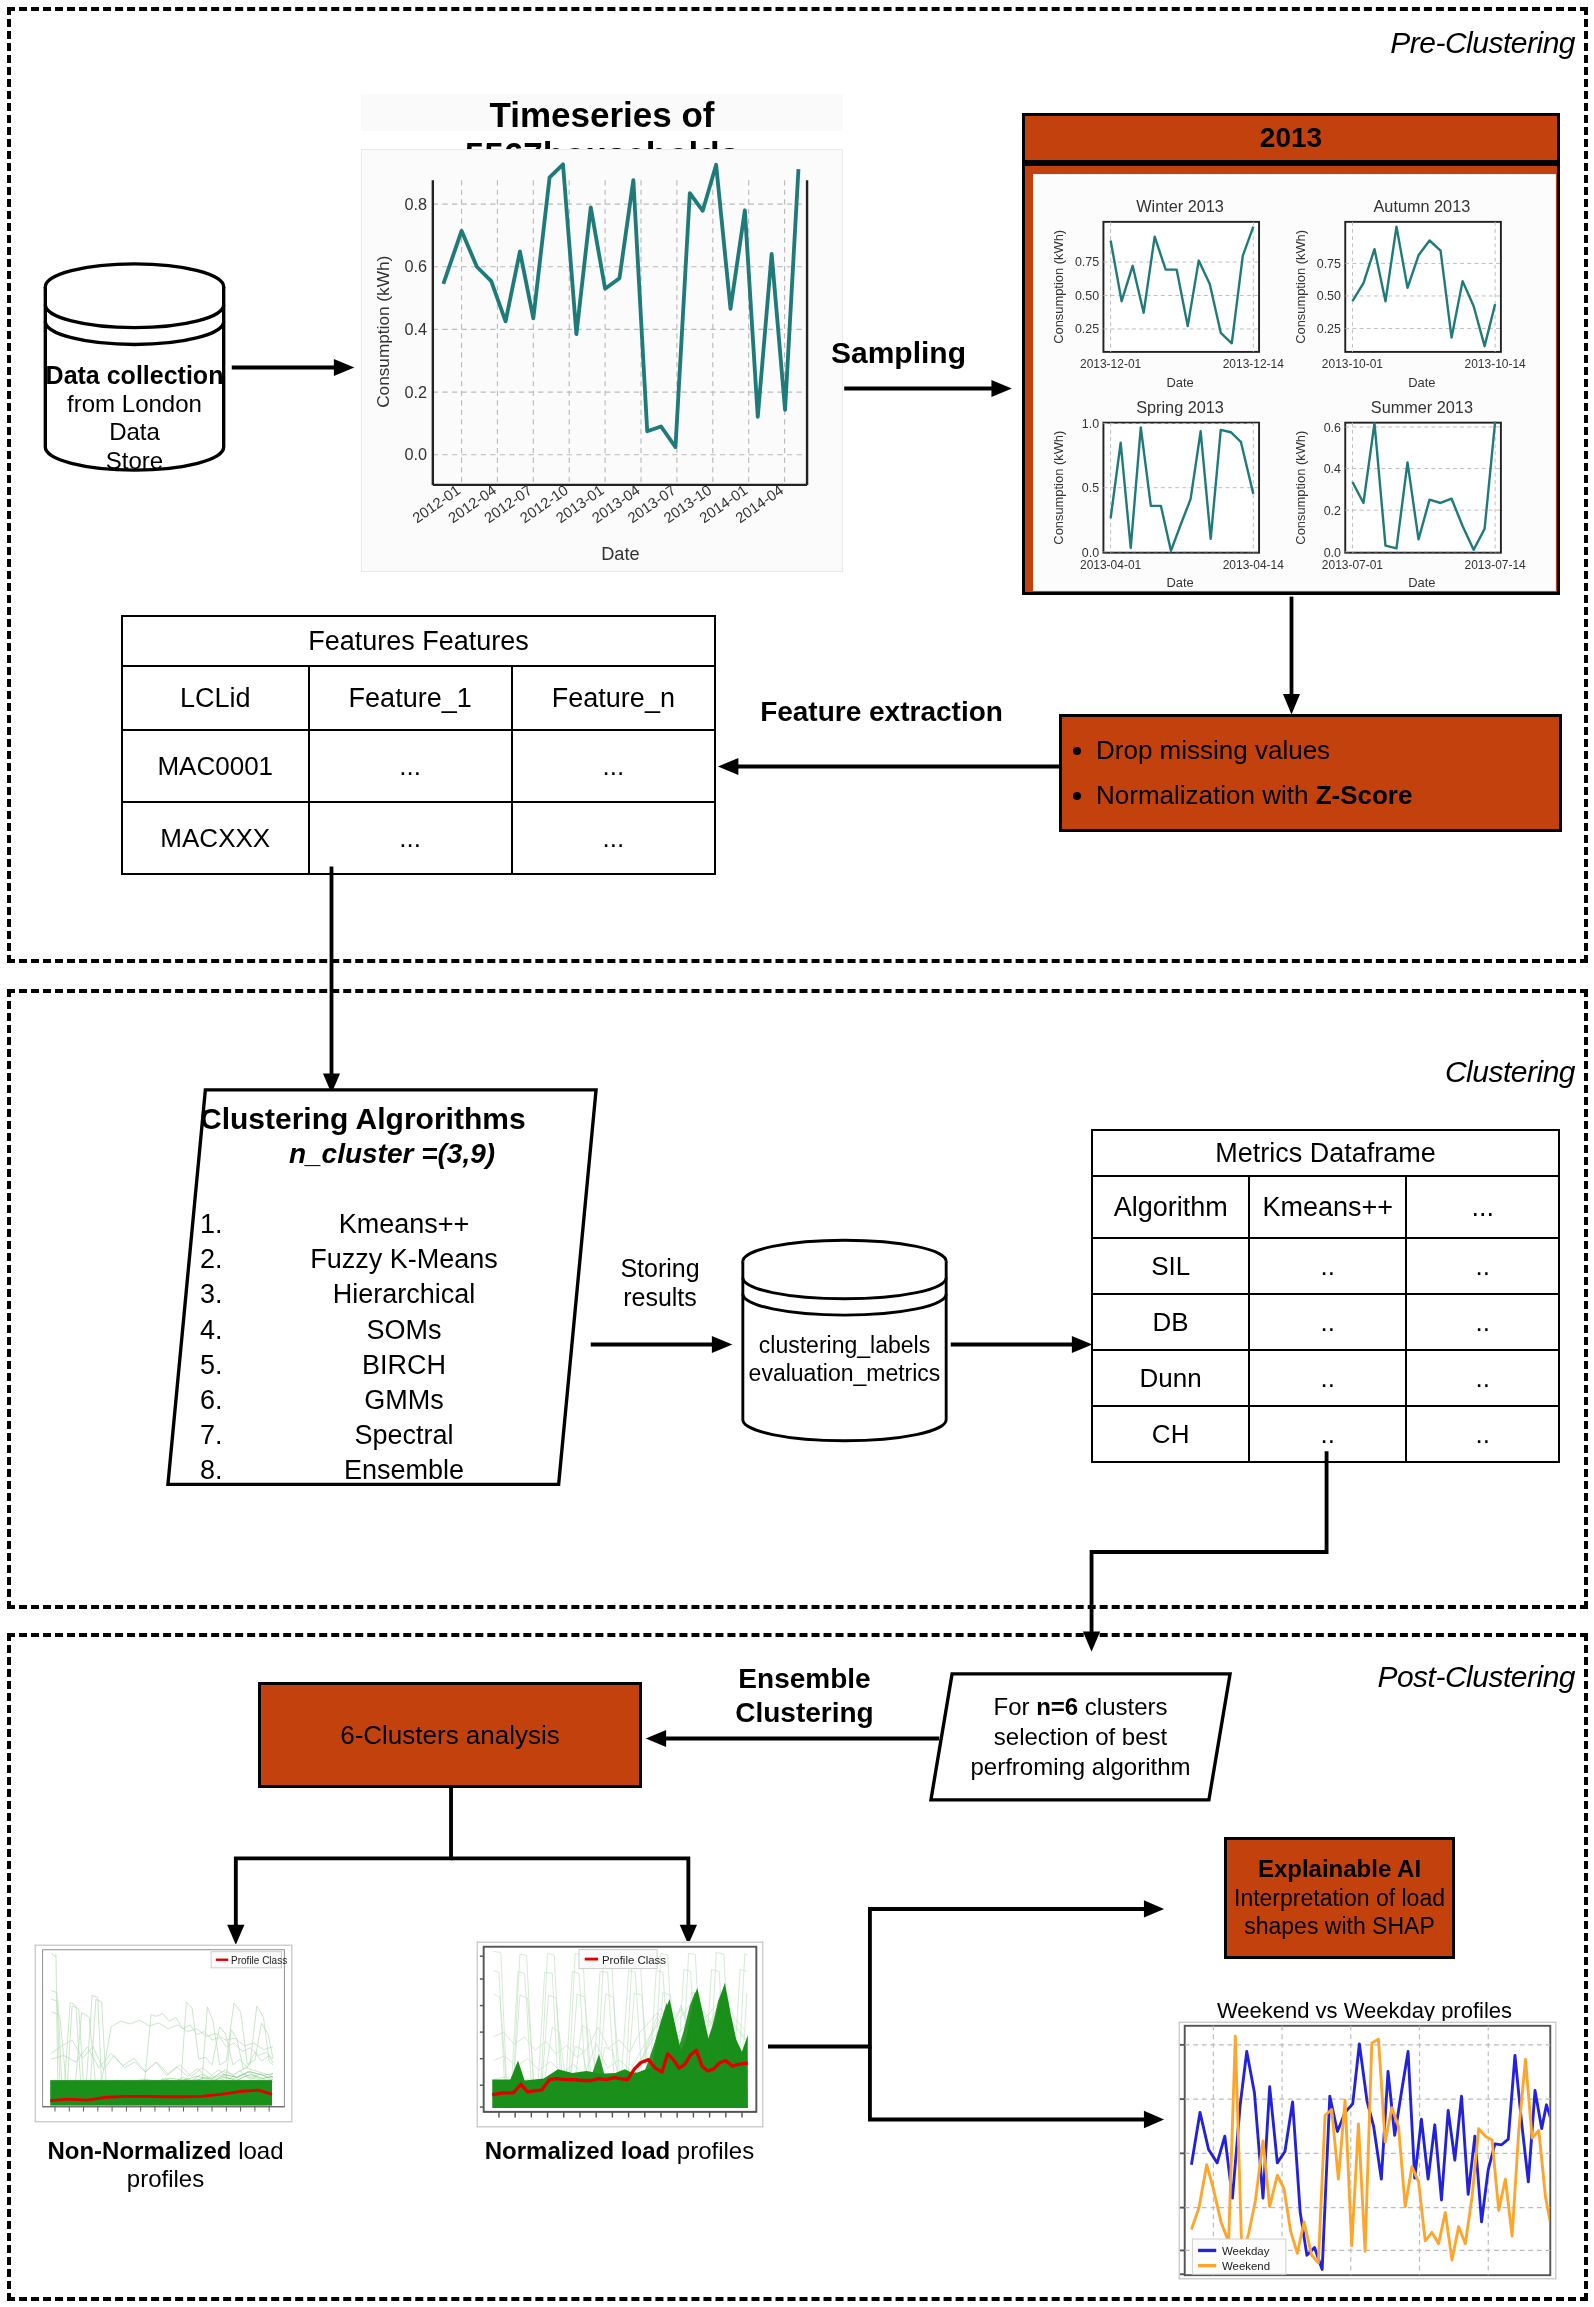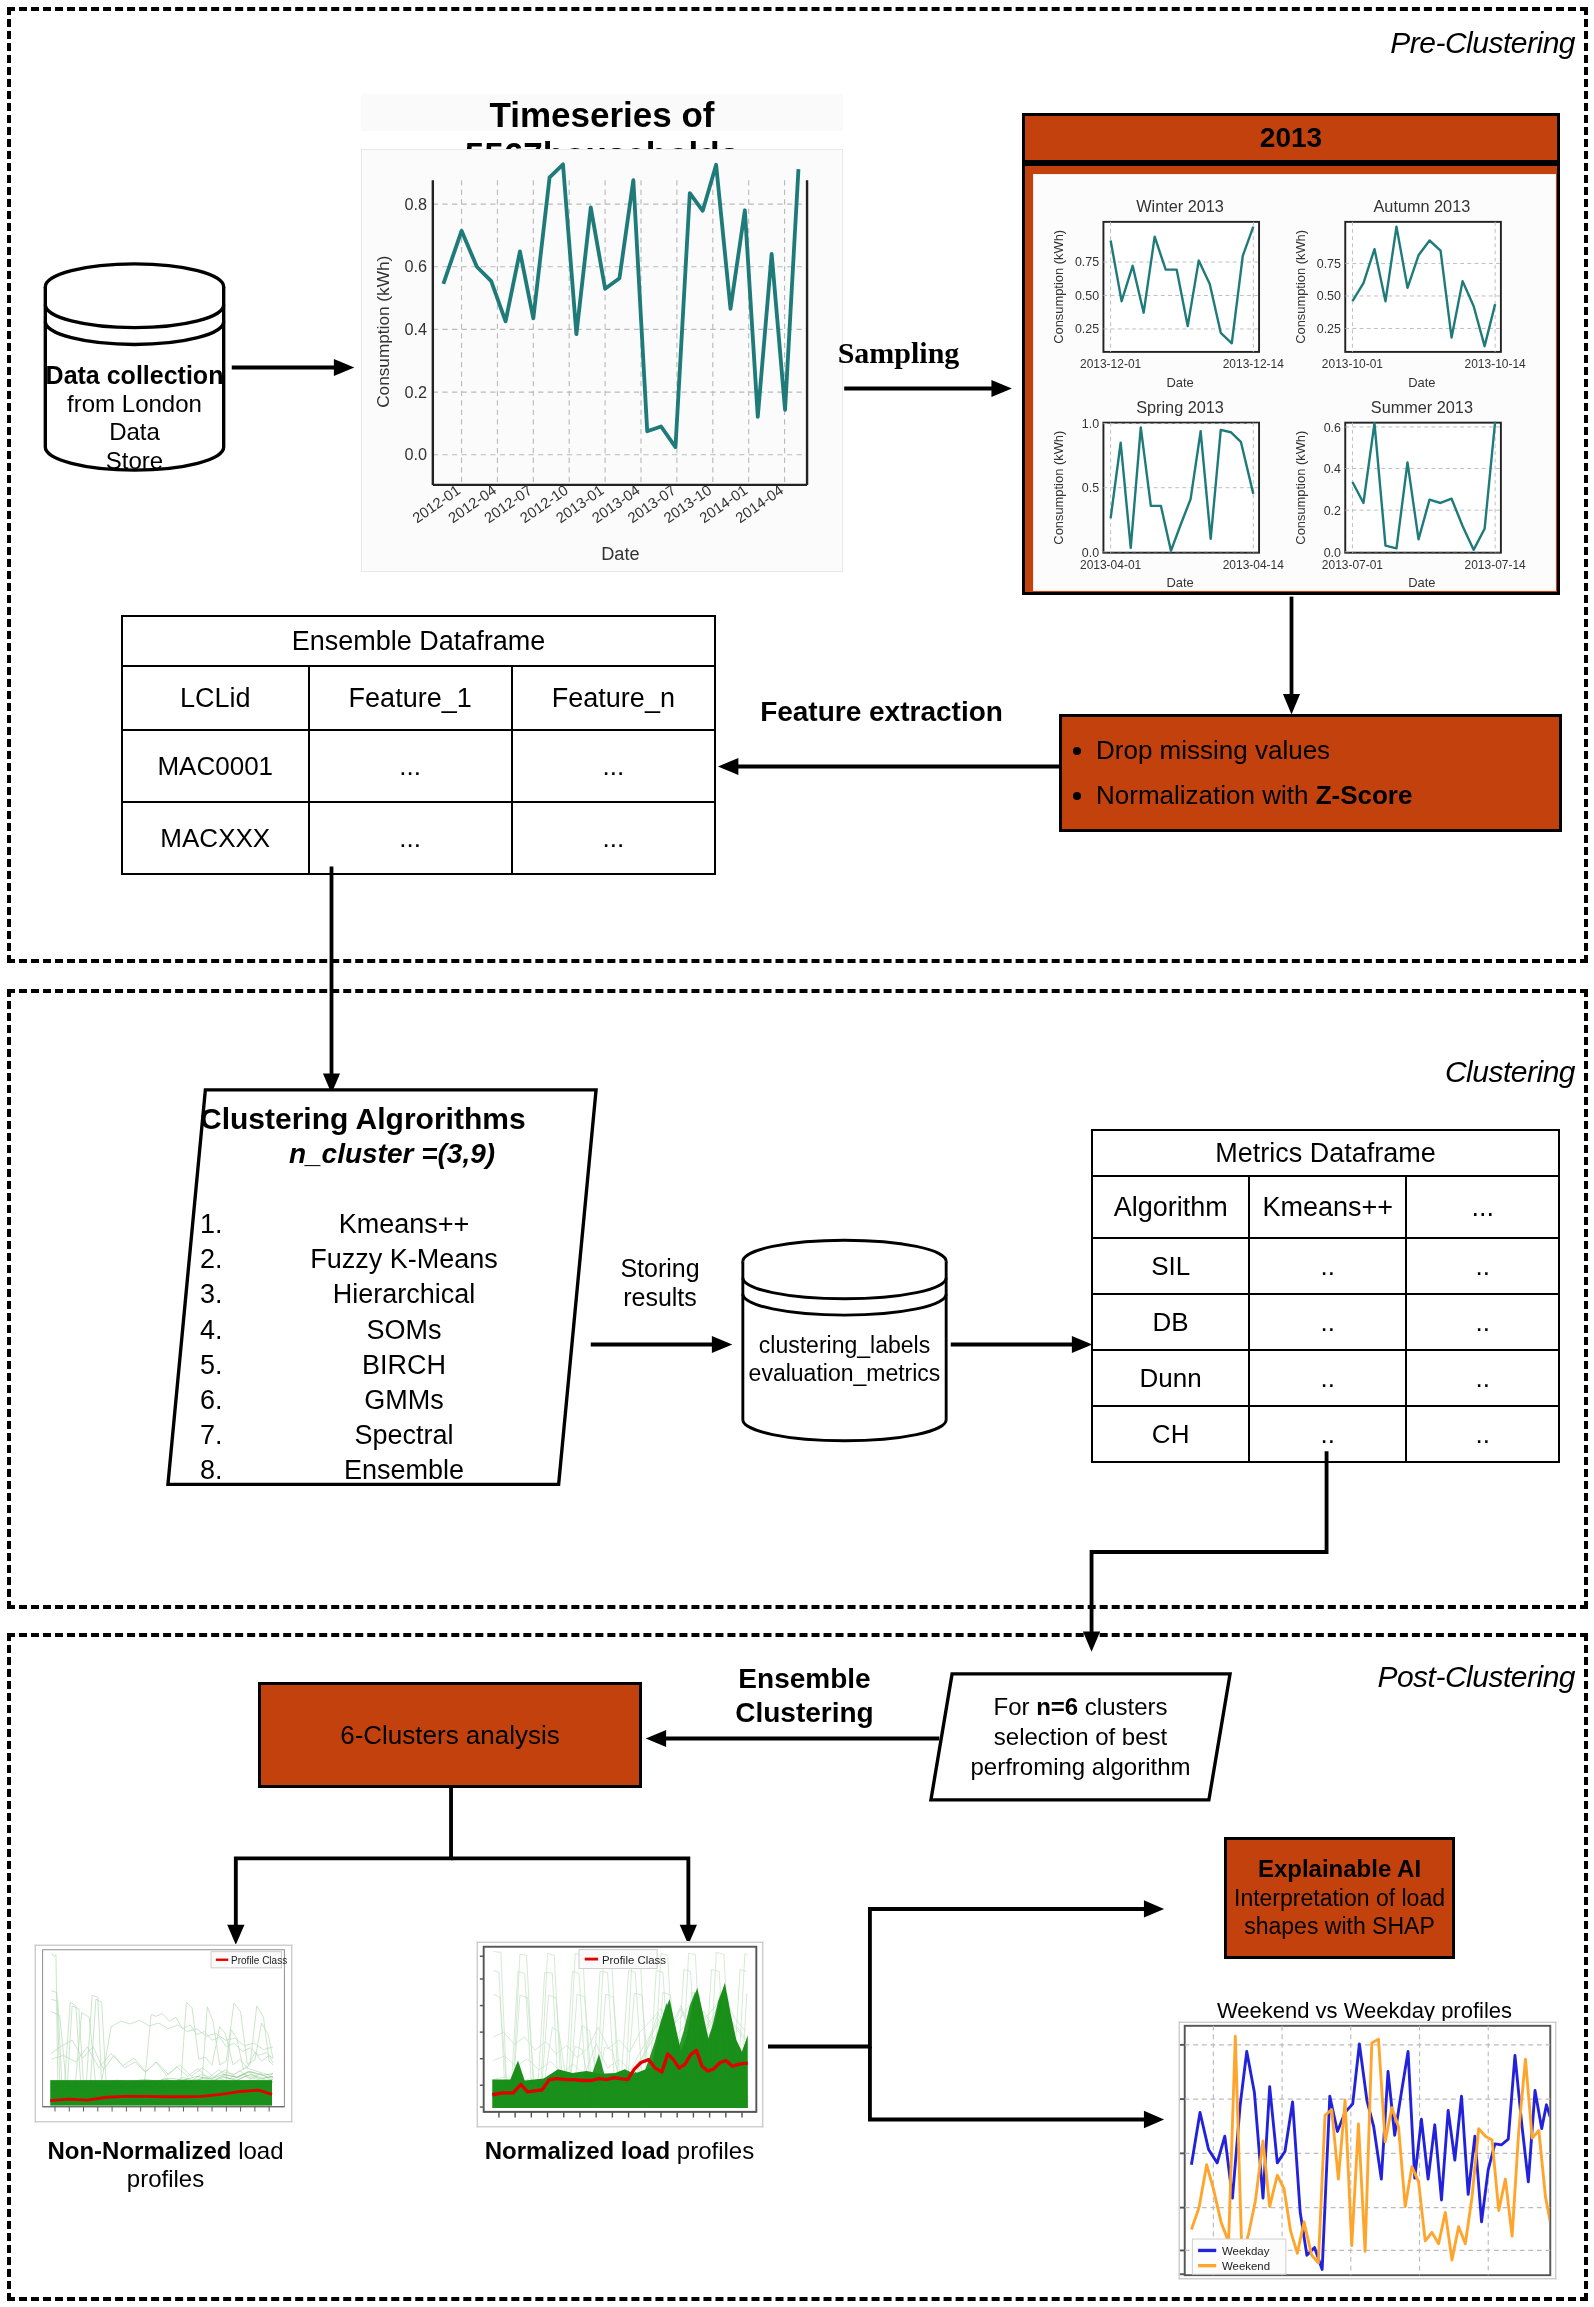--- a/index.html
+++ b/index.html
@@ -131,21 +131,21 @@
         <text x="583" y="716" transform="rotate(-35 583 716)" text-anchor="end">2013-04</text>
         <text x="658" y="716" transform="rotate(-35 658 716)" text-anchor="end">2013-07</text>
         <text x="733" y="716" transform="rotate(-35 733 716)" text-anchor="end">2013-10</text>
         <text x="808" y="716" transform="rotate(-35 808 716)" text-anchor="end">2014-01</text>
         <text x="883" y="716" transform="rotate(-35 883 716)" text-anchor="end">2014-04</text>
       </g>
       <text x="540" y="858" font-family="Liberation Sans, sans-serif" font-size="38" fill="#333" text-anchor="middle">Date</text>
     </svg>
   </div>
 
-  <div class="lbl" style="left:817px;top:336px;width:163px;font-size:30px;font-family:Liberation Serif, serif;">Sampling</div>
+  <div class="lbl" style="left:817px;top:336px;width:163px;font-size:30px;">Sampling</div>
   <div class="arrow" style="left:843px;top:379px;width:171px;height:19px;">
     <svg viewBox="0 0 355 40" width="171" height="19">
       <line x1="0" y1="20" x2="320" y2="20" stroke="#000" stroke-width="8"></line>
       <polygon points="353,20 310,2 310,38" fill="#000"></polygon>
     </svg>
   </div>
 
   <div class="box" style="left:1022px;top:113px;width:538px;height:50px;border-width:3.4px;">
     <span class="ttl" style="font-size:28px;">2013</span>
   </div>
@@ -265,21 +265,21 @@
   <div class="arrow" style="left:715px;top:757px;width:346px;height:19px;">
     <svg viewBox="0 0 720 40" width="346" height="19">
       <line x1="720" y1="20" x2="42" y2="20" stroke="#000" stroke-width="8"></line>
       <polygon points="2,20 45,2 45,38" fill="#000"></polygon>
     </svg>
   </div>
 
   <table class="df" style="left:121px;top:615px;width:595px;">
     <tbody>
         <tr>
-      <td colspan="3" class="hdr" style="height:48px;">Ensemble Dataframe</td>
+      <td colspan="3" class="hdr" style="height:48px;">Features Features</td>
     </tr>
     <tr>
       <td class="hdr" style="height:62px;width:187px;">LCLid</td>
       <td class="hdr" style="width:204px;">Feature_1</td>
       <td class="hdr" style="width:204px;">Feature_n</td>
     </tr>
     <tr>
       <td style="height:70px;">MAC0001</td>
       <td>...</td>
       <td>...</td>

